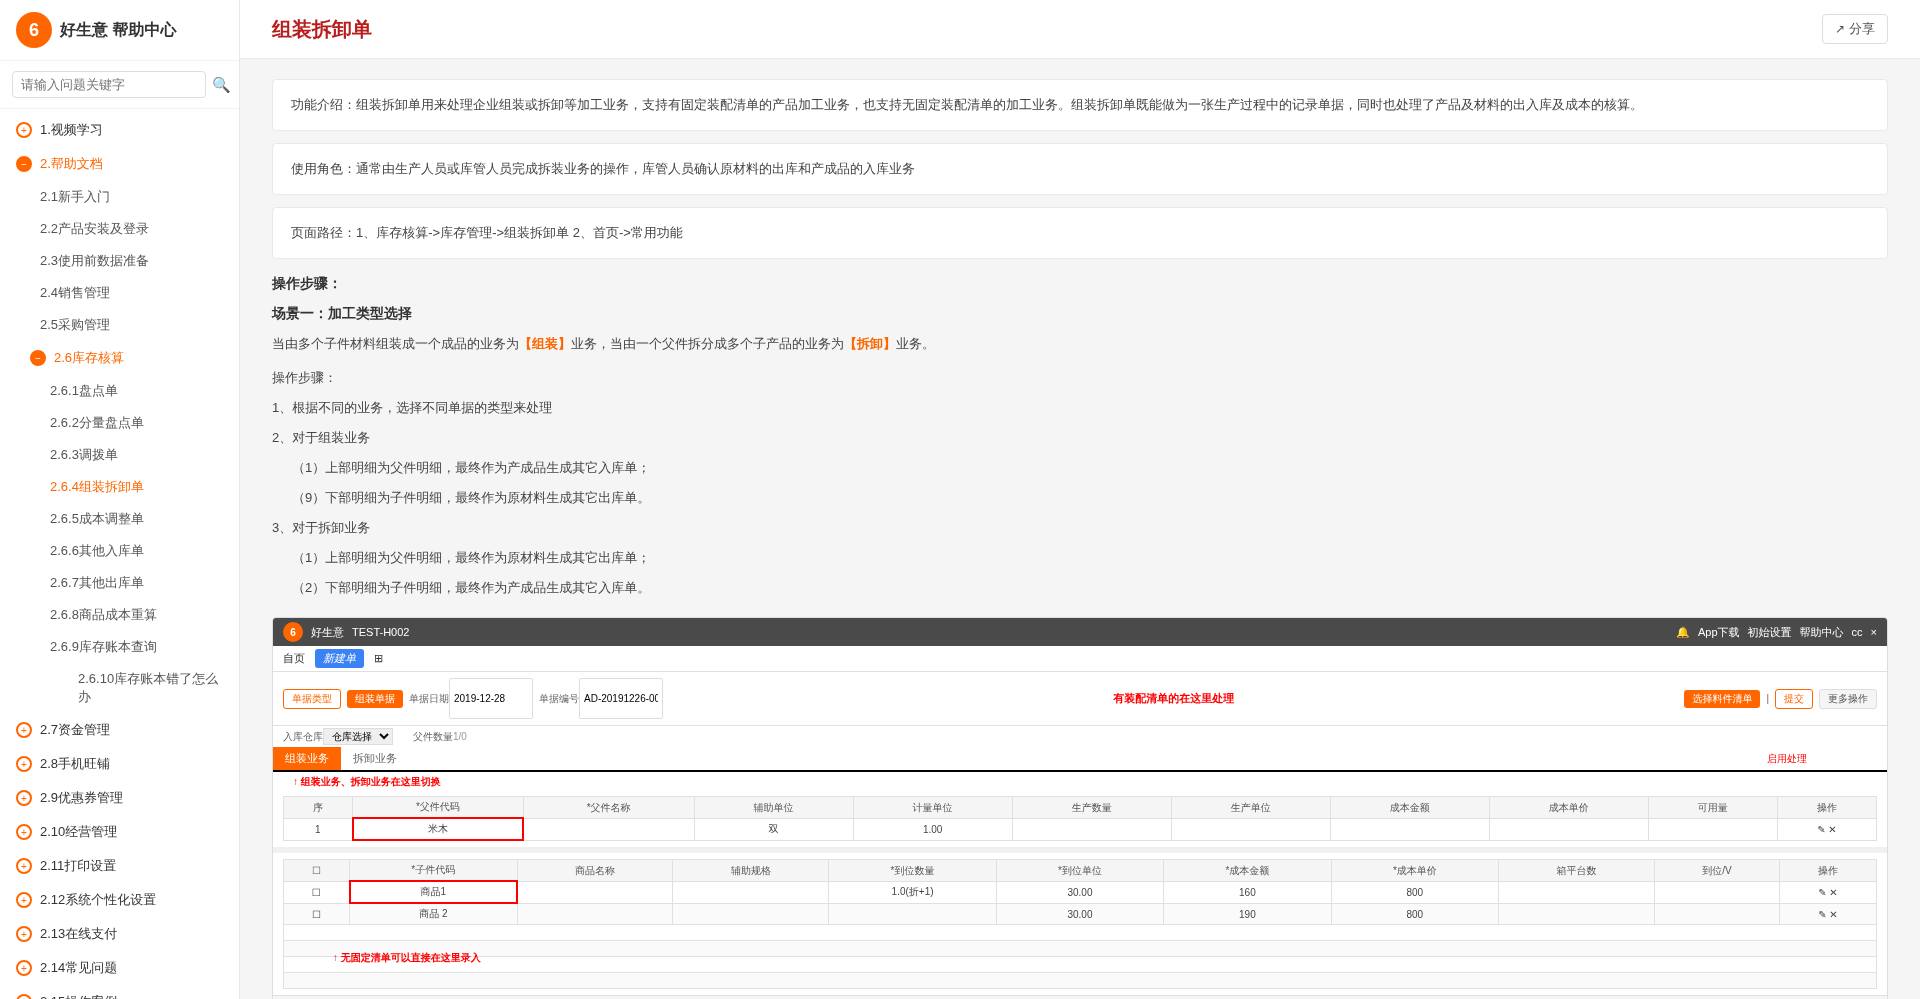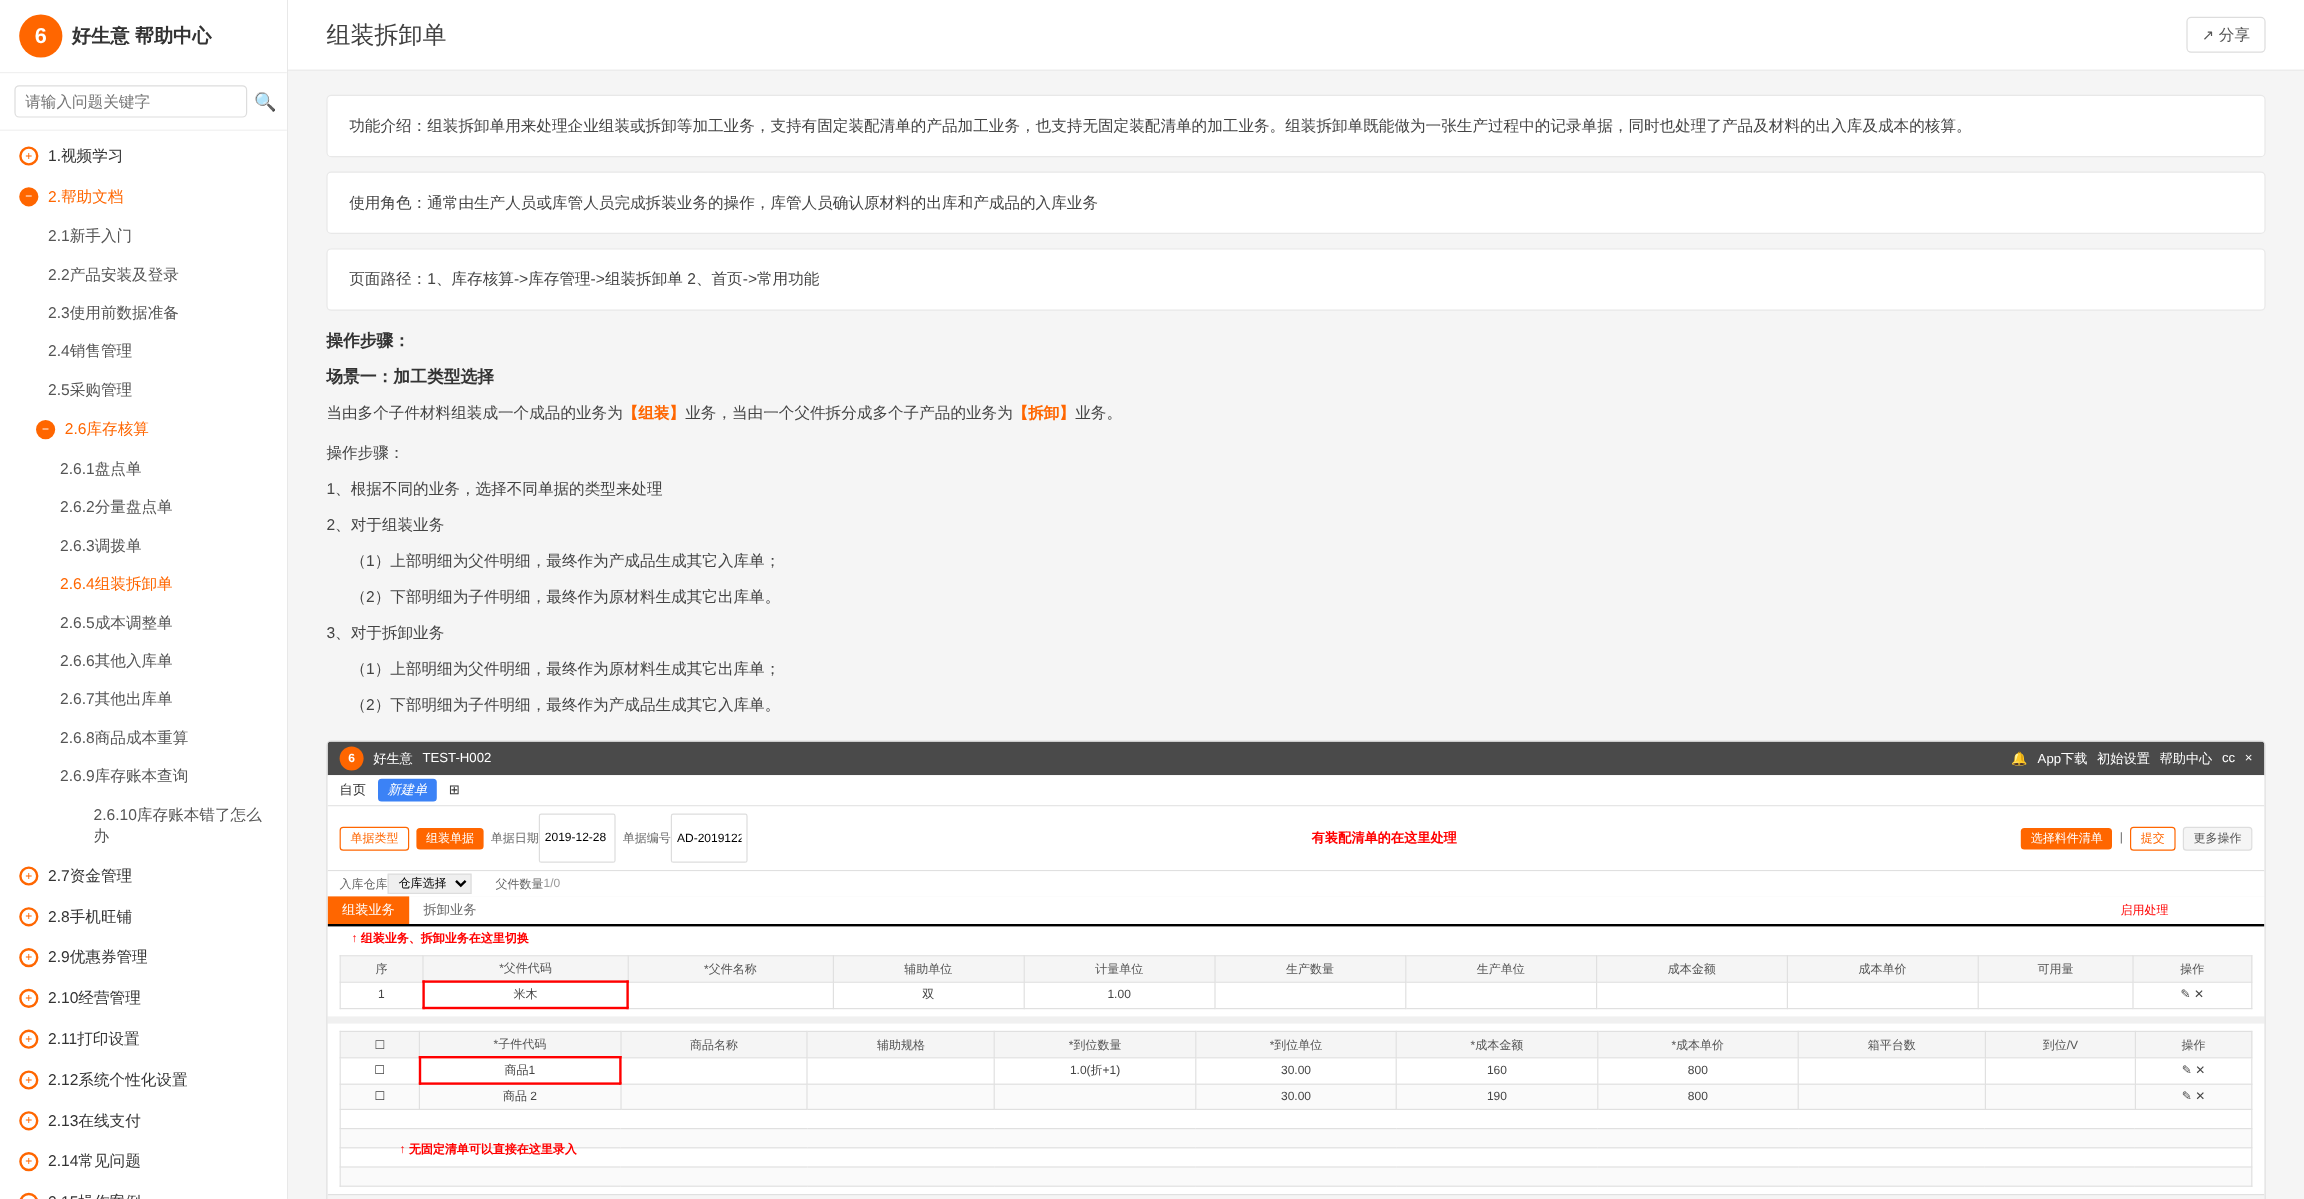--- a/index.html
+++ b/index.html
@@ -112,22 +112,22 @@
     .main-header {
       background: #fff;
       padding: 14px 32px;
       display: flex;
       align-items: center;
       justify-content: space-between;
       border-bottom: 1px solid #e8e8e8;
     }
     .page-title-text {
       font-size: 20px;
-      color: #404040;
-      font-weight: normal;
+      color: #b91c1c;
+      font-weight: bold;
     }
     .share-btn {
       display: flex;
       align-items: center;
       gap: 4px;
       border: 1px solid #ddd;
       border-radius: 4px;
       padding: 5px 12px;
       background: #fff;
       cursor: pointer;
@@ -249,21 +249,21 @@
       gap: 0;
       font-size: 10px;
     }
     .sc-field-group label { color: #666; white-space: nowrap; }
     .sc-input {
       border: 1px solid #ddd;
       border-radius: 2px;
       padding: 14px 4px;
       font-size: 10px;
       background: #fff;
-      width: 64px;
+      width: 84px;
     }
     .sc-tabs {
       display: flex;
       background: #fff;
       border-bottom: 2px solid #000000;
     }
     .sc-tab {
       padding: 4px 12px;
       font-size: 11px;
       cursor: default;
@@ -423,21 +423,21 @@
     <div class="steps-block">
       <p>
         当由多个子件材料组装成一个成品的业务为<span class="highlight-orange">【组装】</span>业务，当由一个父件拆分成多个子产品的业务为<span class="highlight-orange">【拆卸】</span>业务。
       </p>
     </div>
     <div class="steps-block" style="margin-top:8px;">
       <p>操作步骤：</p>
       <p>1、根据不同的业务，选择不同单据的类型来处理</p>
       <p>2、对于组装业务</p>
       <p class="indent1">（1）上部明细为父件明细，最终作为产成品生成其它入库单；</p>
-      <p class="indent1">（2）下部明细为子件明细，最终作为原材料生成其它出库单。</p>
+      <p class="indent1">（9）下部明细为子件明细，最终作为原材料生成其它出库单。</p>
       <p>3、对于拆卸业务</p>
       <p class="indent1">（1）上部明细为父件明细，最终作为原材料生成其它出库单；</p>
       <p class="indent1">（2）下部明细为子件明细，最终作为产成品生成其它入库单。</p>
     </div>
 
     <div class="screenshot-container">
       <div class="sc-wrap">
 
         <div class="sc-titlebar">
           <div class="sc-titlebar-left">

